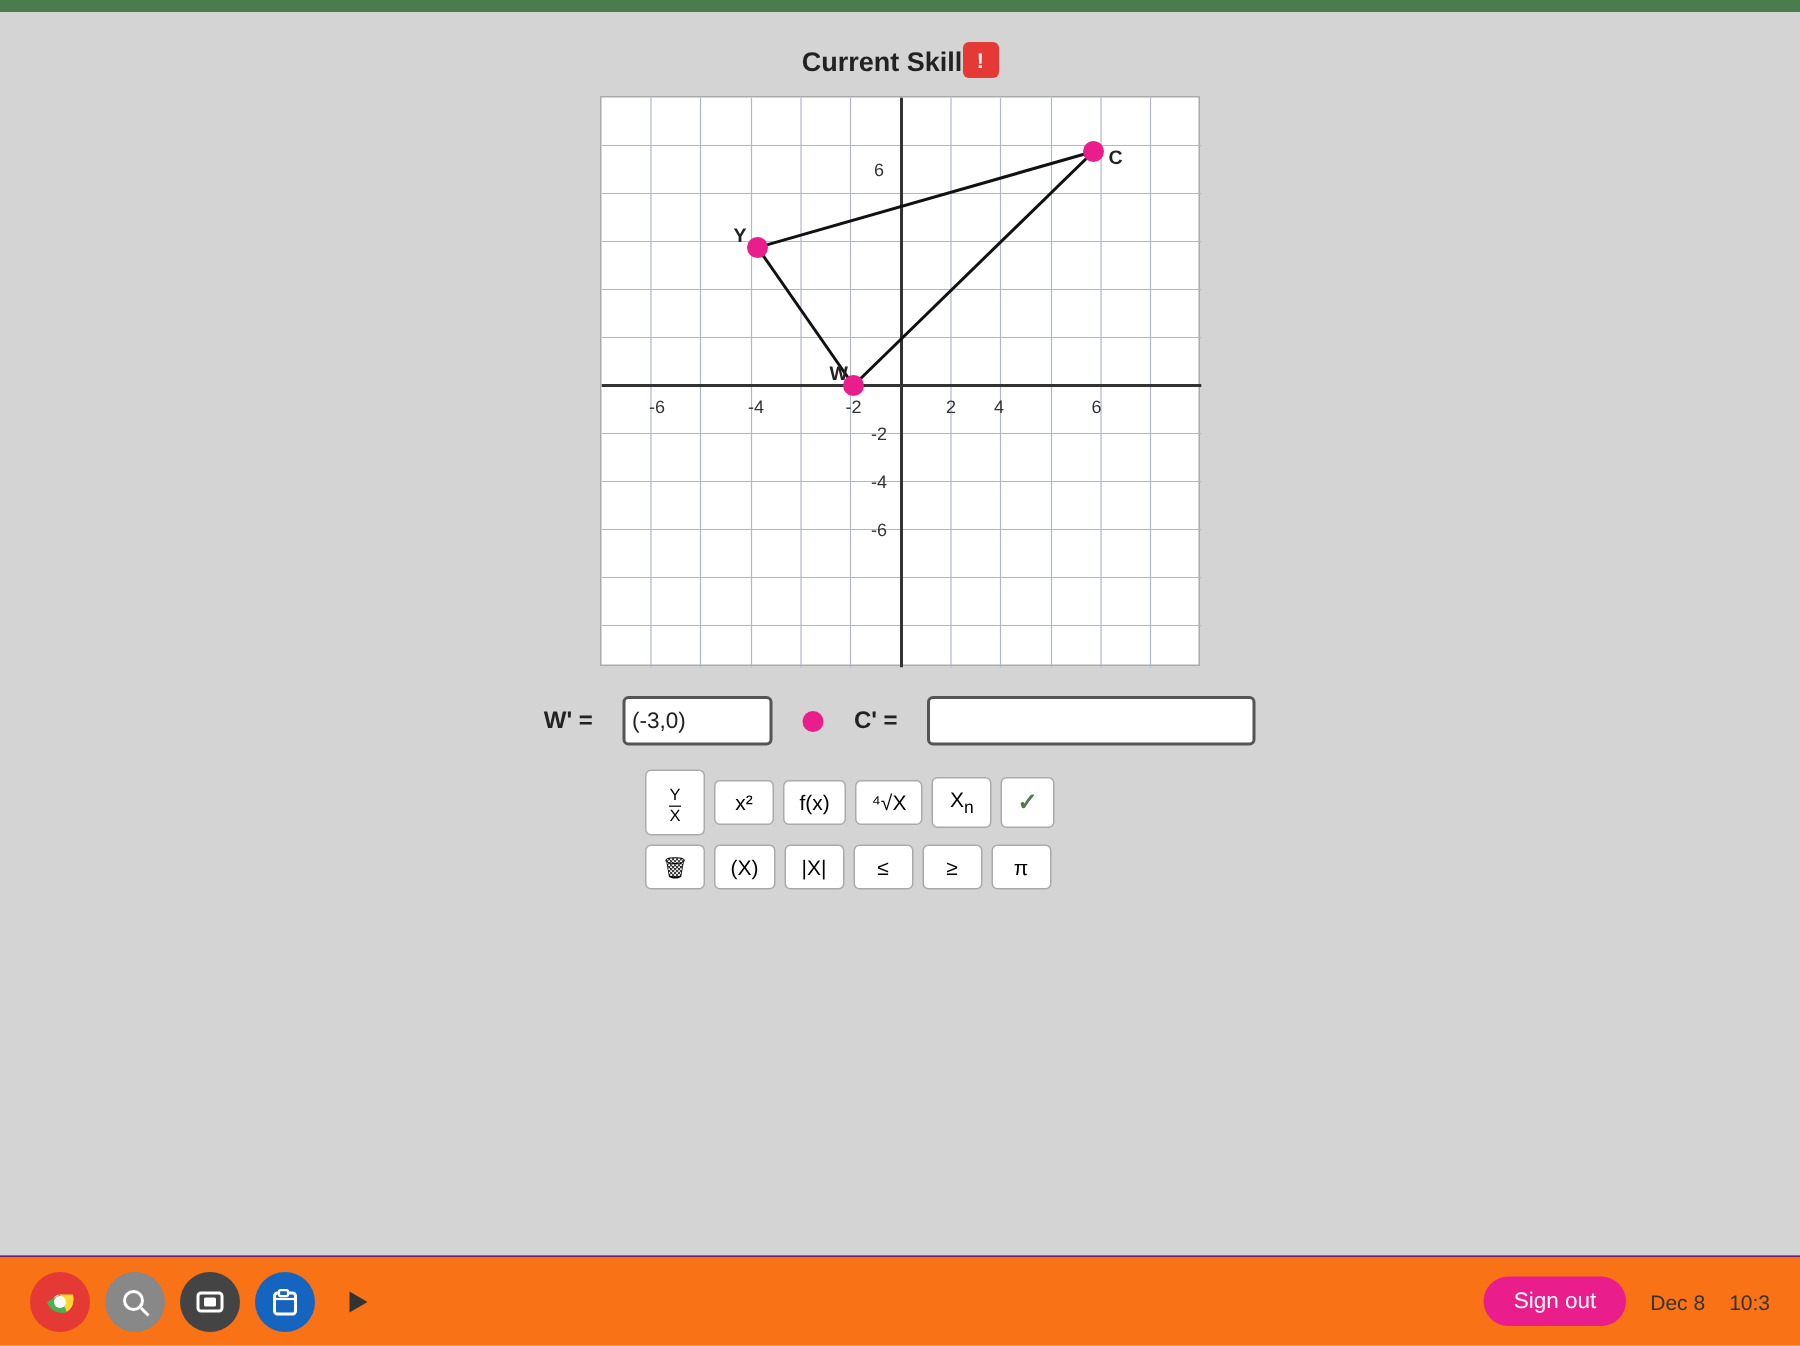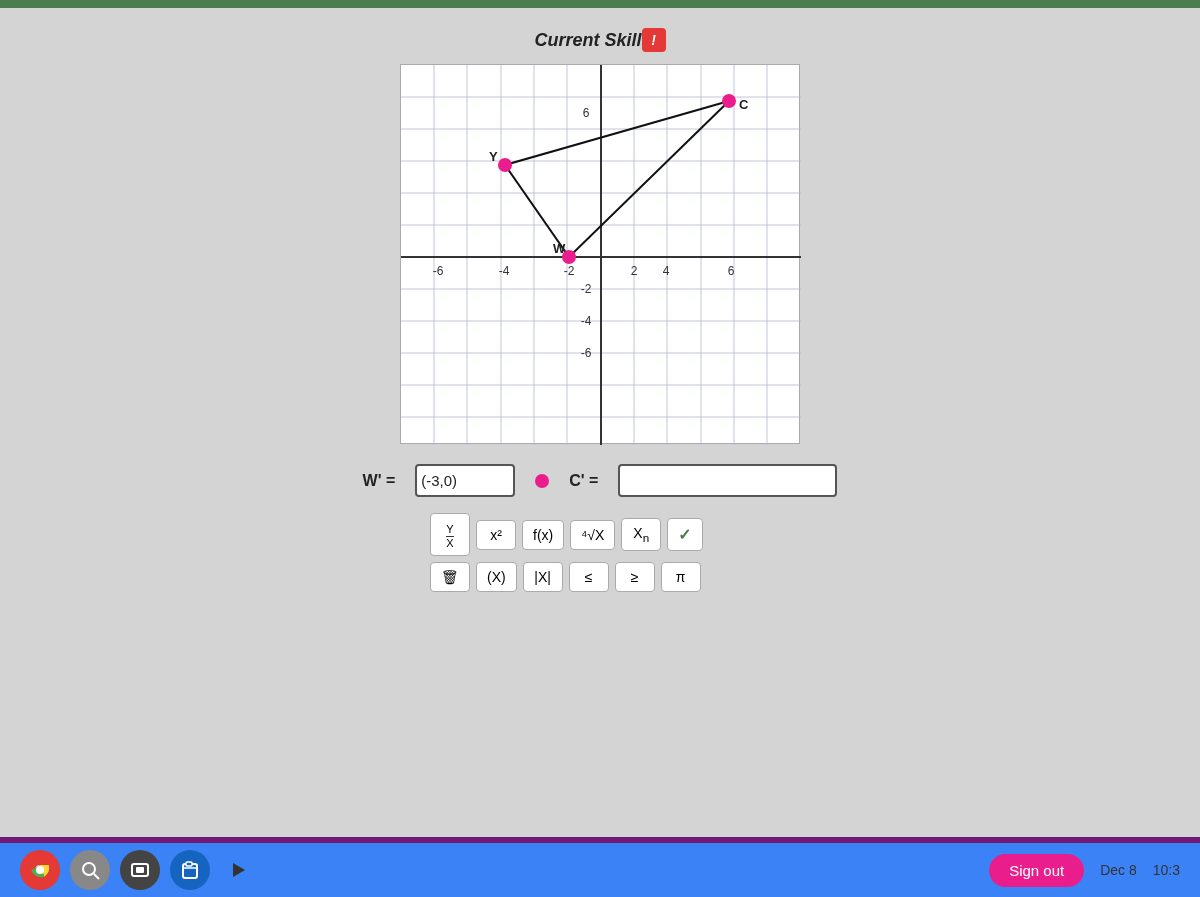--- a/index.html
+++ b/index.html
@@ -41,24 +41,23 @@
       background: #d4d4d4;
       display: flex;
       flex-direction: column;
       align-items: center;
       padding-top: 20px;
     }
 
     
     .header-row {
       display: flex;
-      align-items: center;
+      align-items: flex-end;
       gap: 0;
       margin-bottom: 12px;
-      font-style: italic;
     }
 
     .current-skill-label {
       font-size: 18px;
       font-weight: bold;
       color: #222;
     }
 
     .alert-badge {
       background: #e53935;
@@ -177,22 +176,22 @@
       font-weight: bold;
     }
 
     
     .bottom-bar {
       position: absolute;
       bottom: 0;
       left: 0;
       right: 0;
       height: 60px;
-      background: #3b82f6;
-      border-top: 6px solid #701a75;
+      background: #f97316;
+      border-top: 1px solid #701a75;
       display: flex;
       align-items: center;
       padding: 0 20px;
     }
 
     .taskbar-icons {
       display: flex;
       gap: 10px;
       align-items: center;
     }

